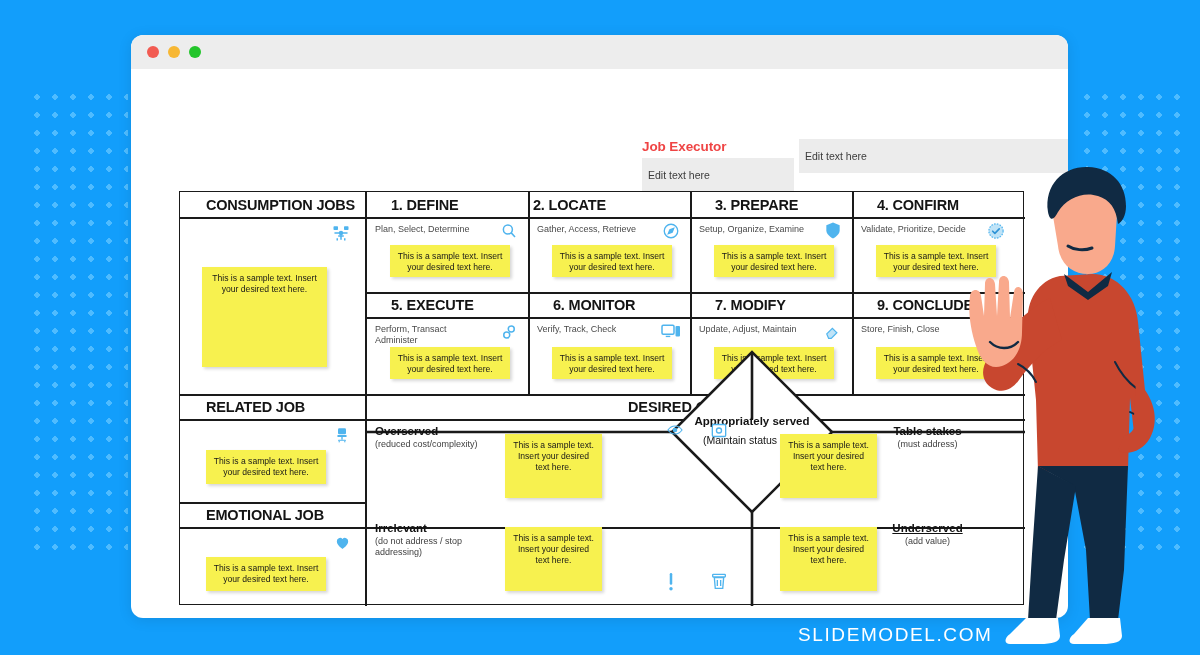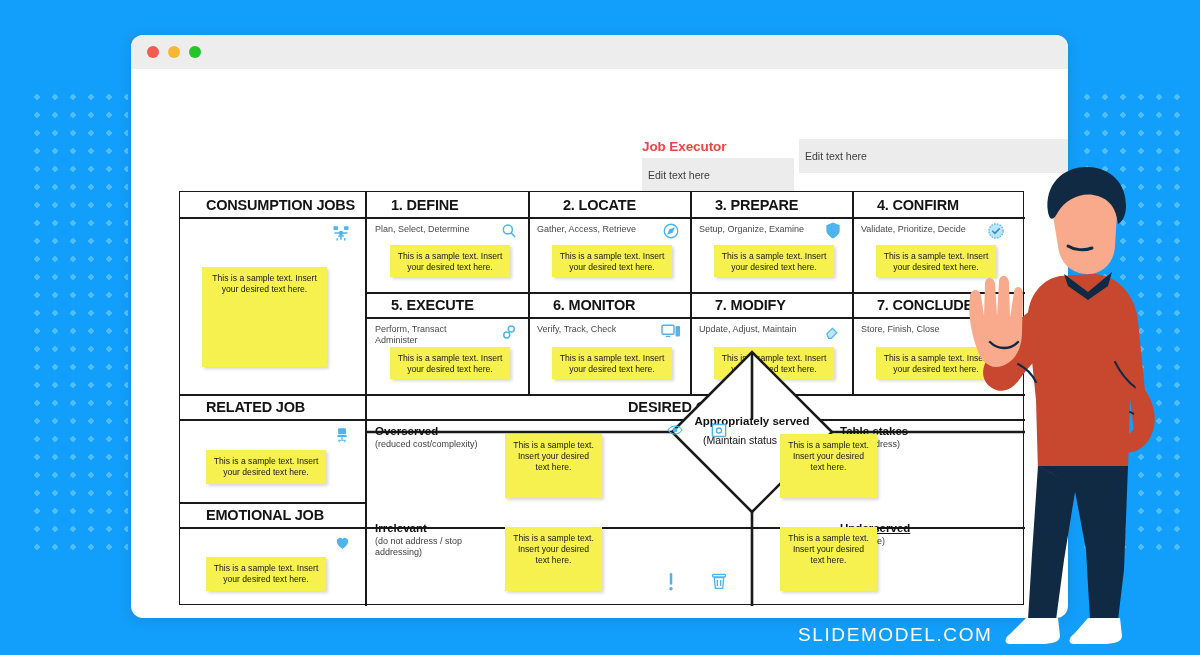--- a/index.html
+++ b/index.html
@@ -99,21 +99,21 @@
   }
   .sticky.big { align-items: flex-start; }
   .outcome-label {
     position: absolute; font-size: 11.5px; font-weight: bold;
     color: #121212; line-height: 13px;
   }
   .outcome-sub {
     position: absolute; font-size: 9px; color: #3e3e3e;
     line-height: 10.5px; white-space: pre-line;
   }
-  .outcome-label.right, .outcome-sub.right { text-align: left; }
+  .outcome-label.right, .outcome-sub.right { text-align: center; }
 
   #do-title {
     position: absolute; font-size: 14.5px; font-weight: bold;
     color: #141414; letter-spacing: -.1px;
   }
   #diamond-wrap { position: absolute; left: 0; top: 0; width: 845px; height: 414px; pointer-events:none; }
   #diamond-text {
     position: absolute; text-align: center; width: 150px;
     font-size: 11.5px; color: #121212;
   }
@@ -215,21 +215,21 @@
         <div class="hdr" style="left:195px; top:5px;">1. DEFINE</div>
         <div class="cellverbs" style="left:195px; top:32px;">Plan, Select, Determine</div>
         <div class="icon" style="left:320px; top:30px; width:18px; height:18px;">
           <svg width="18" height="18" viewBox="0 0 24 24" fill="none" stroke="#4FB4EE" stroke-width="2">
             <circle cx="10.5" cy="10" r="6"></circle>
               <line x1="15" y1="14.5" x2="20" y2="20"></line>
           </svg>
         </div>
         <div class="sticky" style="left:210px; top:53px; width:120px; height:32px;">This is a sample text. Insert your desired text here.</div>
 
-        <div class="hdr" style="left:367px; top:5px;">2. LOCATE</div>
+        <div class="hdr" style="left:337px; top:5px;">2. LOCATE</div>
         <div class="cellverbs" style="left:357px; top:32px;">Gather, Access, Retrieve</div>
         <div class="icon" style="left:482px; top:30px; width:18px; height:18px;">
           <svg width="18" height="18" viewBox="0 0 24 24" fill="none" stroke="#4FB4EE" stroke-width="1.8">
             <circle cx="12" cy="12" r="9"></circle>
               <path d="M15.5 8.5l-2 5-5 2 2-5z" fill="#4FB4EE"></path>
           </svg>
         </div>
         <div class="sticky" style="left:372px; top:53px; width:120px; height:32px;">This is a sample text. Insert your desired text here.</div>
 
         <div class="hdr" style="left:519px; top:5px;">3. PREPARE</div>
@@ -279,21 +279,21 @@
 
         <div class="hdr" style="left:519px; top:105px;">7. MODIFY</div>
         <div class="cellverbs" style="left:519px; top:132px;text-align:center;">Update, Adjust, Maintain</div>
         <div class="icon" style="left:644px; top:131px; width:19px; height:18px;">
           <svg width="19" height="18" viewBox="0 0 24 24" fill="#BFE3F7" stroke="#4FB4EE" stroke-width="1.6">
             <path d="M3 14.5L10.5 7l6 6L9 20.5H5.5z"></path>
           </svg>
         </div>
         <div class="sticky" style="left:534px; top:155px; width:120px; height:32px;">This is a sample text. Insert your desired text here.</div>
 
-        <div class="hdr" style="left:681px; top:105px;">7. CONCLUDE</div>
+        <div class="hdr" style="left:681px; top:105px;">9. CONCLUDE</div>
         <div class="cellverbs" style="left:681px; top:132px;">Store, Finish, Close</div>
         <div class="icon" style="left:808px; top:131px; width:17px; height:18px;">
           <svg width="17" height="18" viewBox="0 0 24 24" fill="none" stroke="#BFE3F7" stroke-width="2">
             <rect x="2.5" y="3" width="19" height="5" rx="1"></rect>
               <rect x="4.5" y="9" width="15" height="12" rx="1"></rect>
           </svg>
         </div>
         <div class="sticky" style="left:696px; top:155px; width:120px; height:32px;">This is a sample text. Insert your desired text here.</div>
 
         <div id="do-title" style="left:448px; top:207px;">DESIRED OUTCOMES</div>

